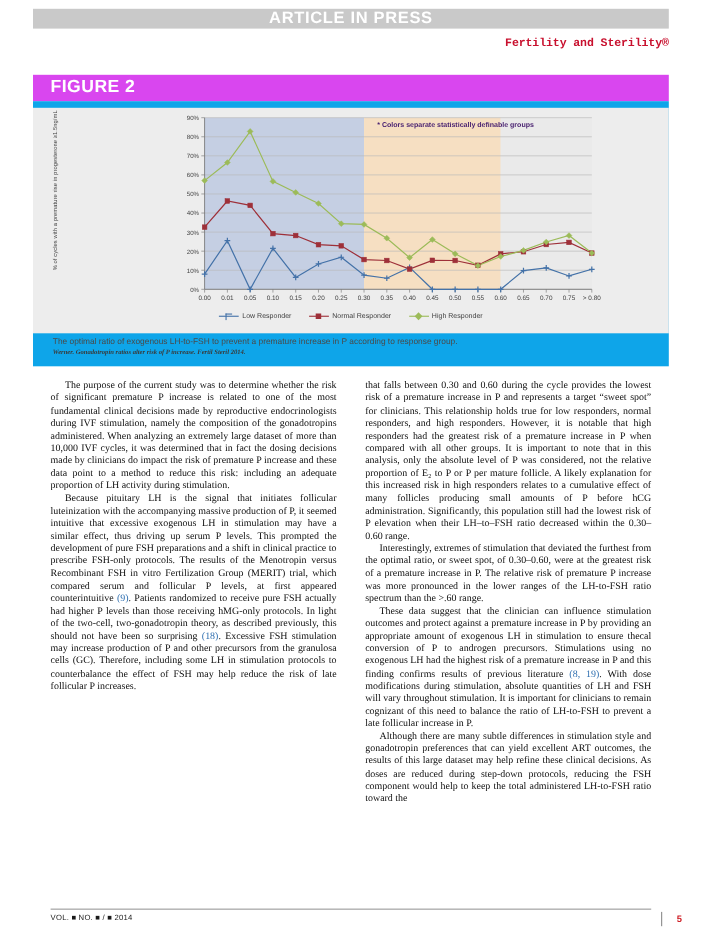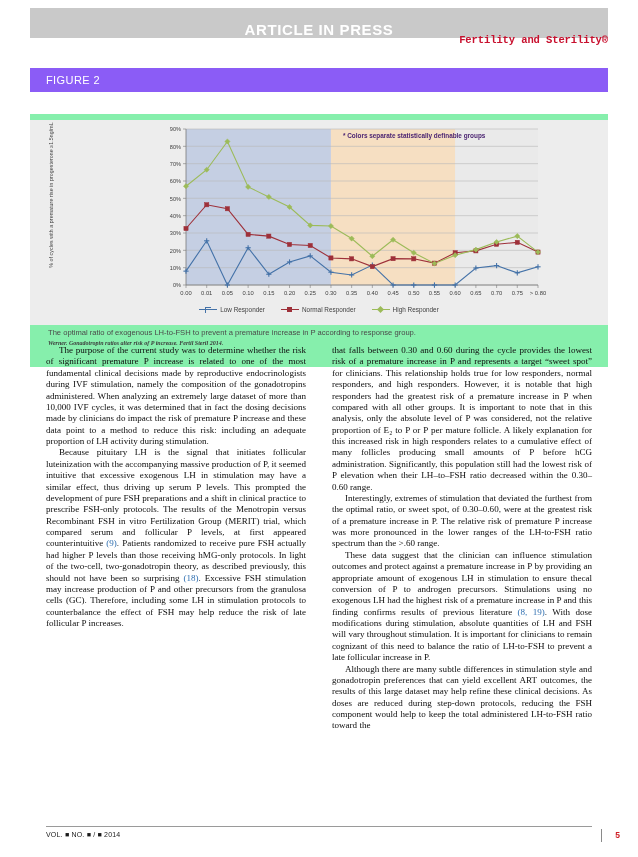--- a/index.html
+++ b/index.html
@@ -14,29 +14,29 @@
     position: relative;
     overflow: hidden;
   }
 
   
   .article-in-press-bar {
     position: absolute;
     left: 30px;
     top: 8px;
     width: 578px;
-    height: 30px;
+    height: 18px;
     background: #c9c9c9;
     color: #ffffff;
     font-family: "Liberation Sans", sans-serif;
     font-weight: bold;
     font-size: 15px;
     letter-spacing: 0.6px;
     display: flex;
-    align-items: flex-end;
+    align-items: flex-start;
     justify-content: center;
   }
   .journal-name {
     position: absolute;
     right: 30px;
     top: 34px;
     color: #c8102e;
     font-family: Liberation Mono, monospace;
     font-weight: bold;
     font-size: 10.5px;
@@ -44,35 +44,34 @@
   }
 
   
   .figure-block {
     position: absolute;
     left: 30px;
     top: 68px;
     width: 578px;
   }
   .figure-label-bar {
-    background: #8b5cf6;
+    background: #d946ef;
     color: #ffffff;
     font-family: "Liberation Sans", sans-serif;
-    font-weight: normal;
-    font-size: 11px;
+    font-weight: bold;
+    font-size: 16px;
     letter-spacing: 0.4px;
     padding: 5px 0 5px 16px;
     height: 14px;
     line-height: 14px;
   }
   .figure-body {
-    background: #86efac;
-    padding: 6px 0 14px 0;
+    background: #0ea5e9;
+    padding: 6px 0 2px 0;
     position: relative;
-    margin-top: 22px;
   }
 
   
   .chart-wrap {
     position: relative;
     width: 578px;
     height: 205px;
     background: #ededed;
   }
   .chart-canvas {

